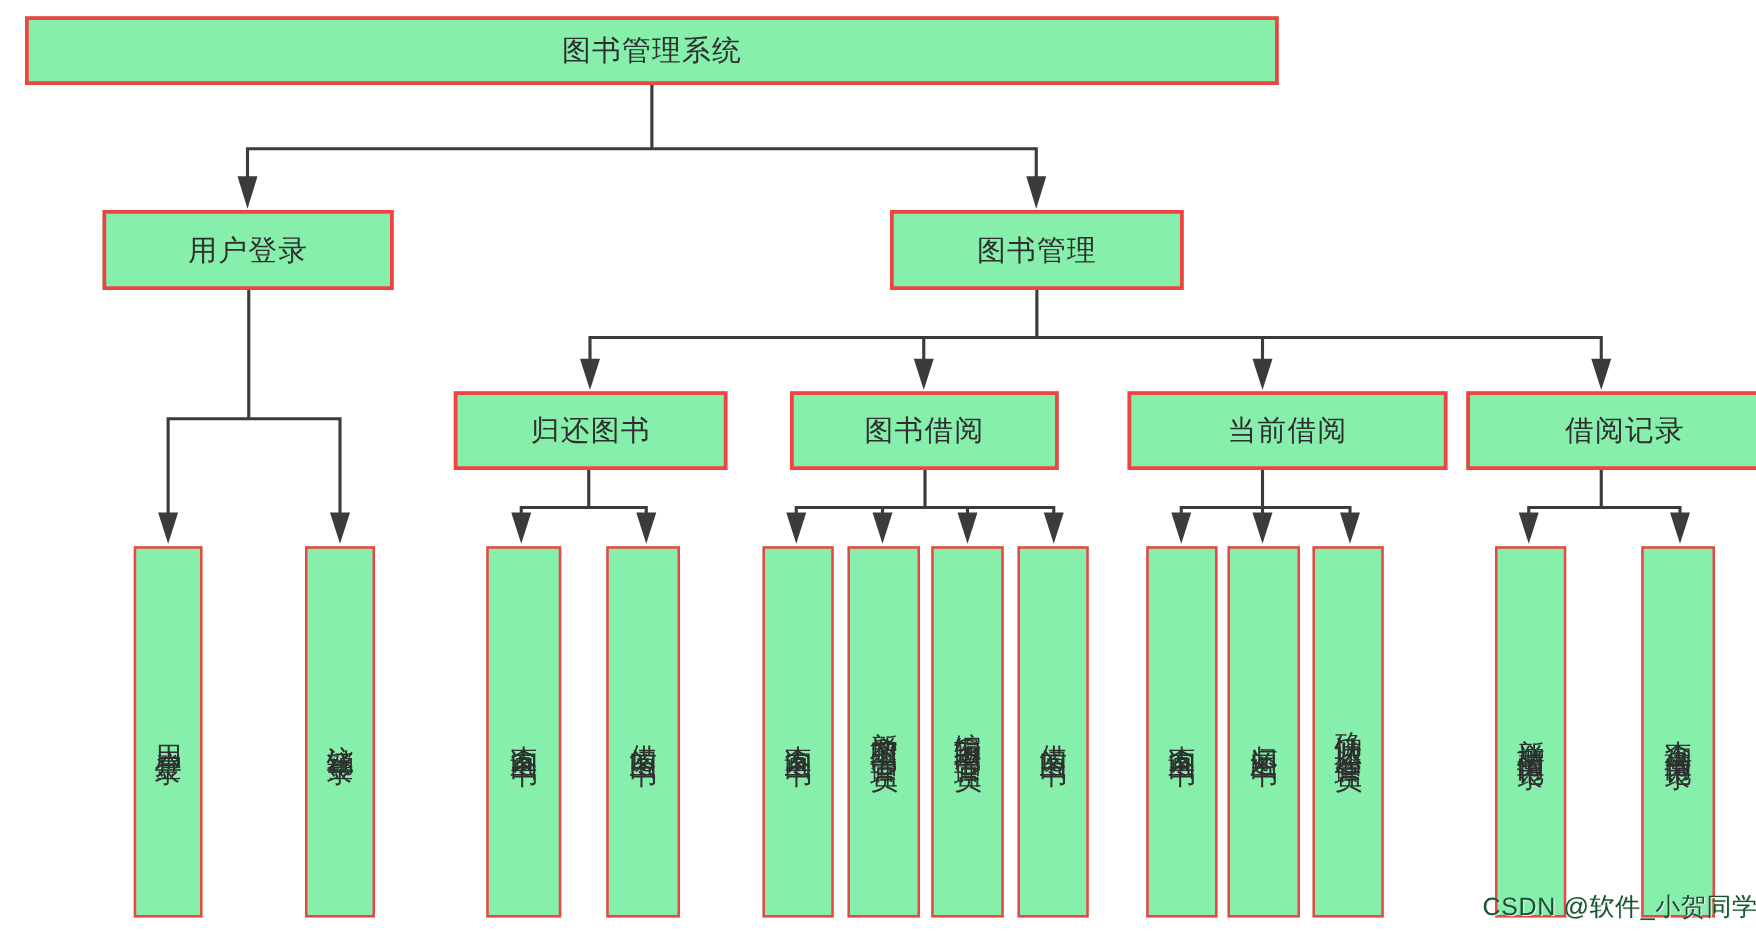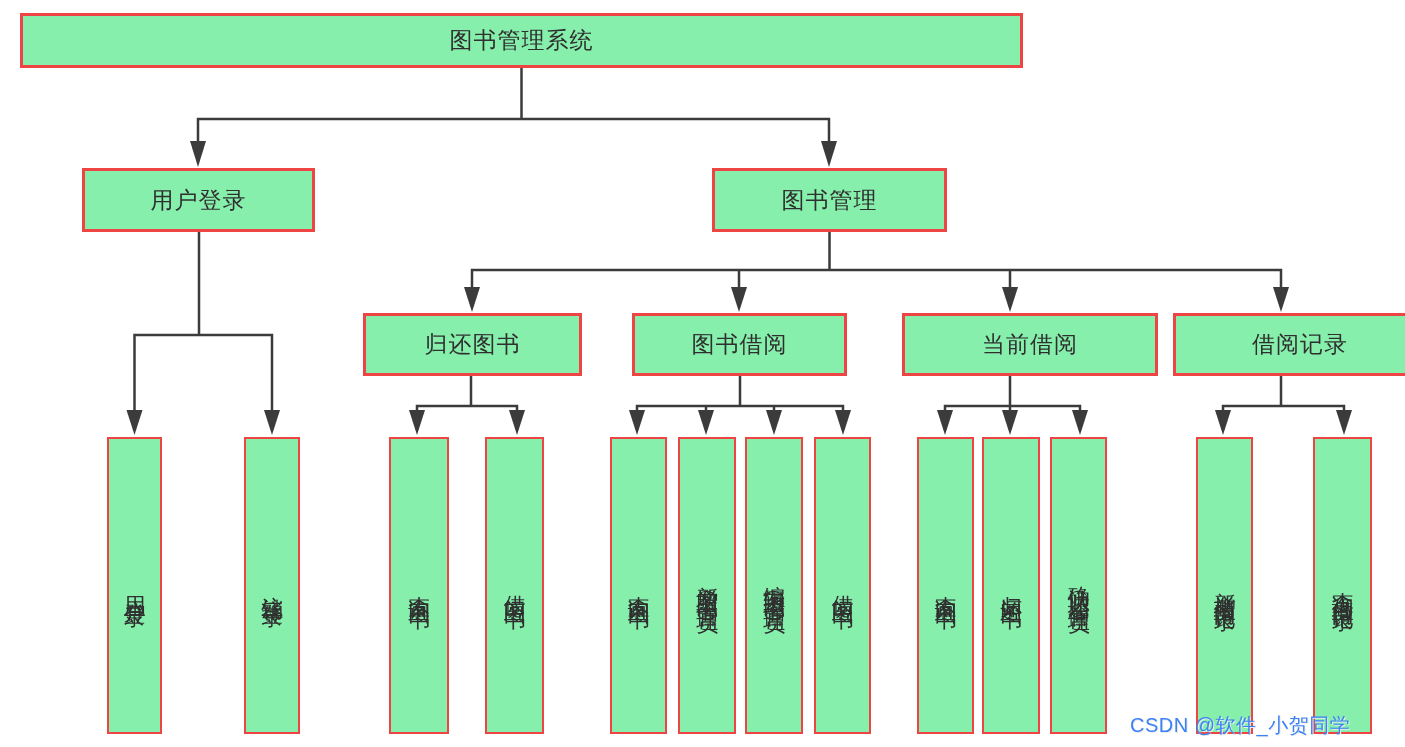--- a/index.html
+++ b/index.html
@@ -14,22 +14,22 @@
     display:flex;align-items:center;justify-content:center;
     color:#2f2f2f;box-sizing:border-box;z-index:1;
   }
   .h span{font-size:23px;letter-spacing:1px;white-space:nowrap;}
   .v{border-width:2.5px;}
   .v span{
     writing-mode:vertical-rl;text-orientation:mixed;
     font-size:22px;letter-spacing:4px;line-height:1.2;white-space:nowrap;
   }
   .watermark{
-    position:absolute;left:1130px;top:712px;z-index:2;
-    font-size:20px;color:#3b82f6;letter-spacing:0.5px;white-space:nowrap;
+    position:absolute;left:1186px;top:712px;z-index:2;
+    font-size:20px;color:#14532d;letter-spacing:0.5px;white-space:nowrap;
     text-shadow:1px 1px 0 #ececec;
   }
 </style>
 </head>
 <body>
 
 <svg id="connectors" width="1405" height="747" viewBox="0 0 1405 747" fill="none" stroke="#3b3b3b" stroke-width="2.5">
   <g>
     <path d="M521.5,68 V119 M198,144 V119 H829 V144"></path>
     <polygon fill="#3b3b3b" stroke="none" points="190,141 206,141 198,167"></polygon>

